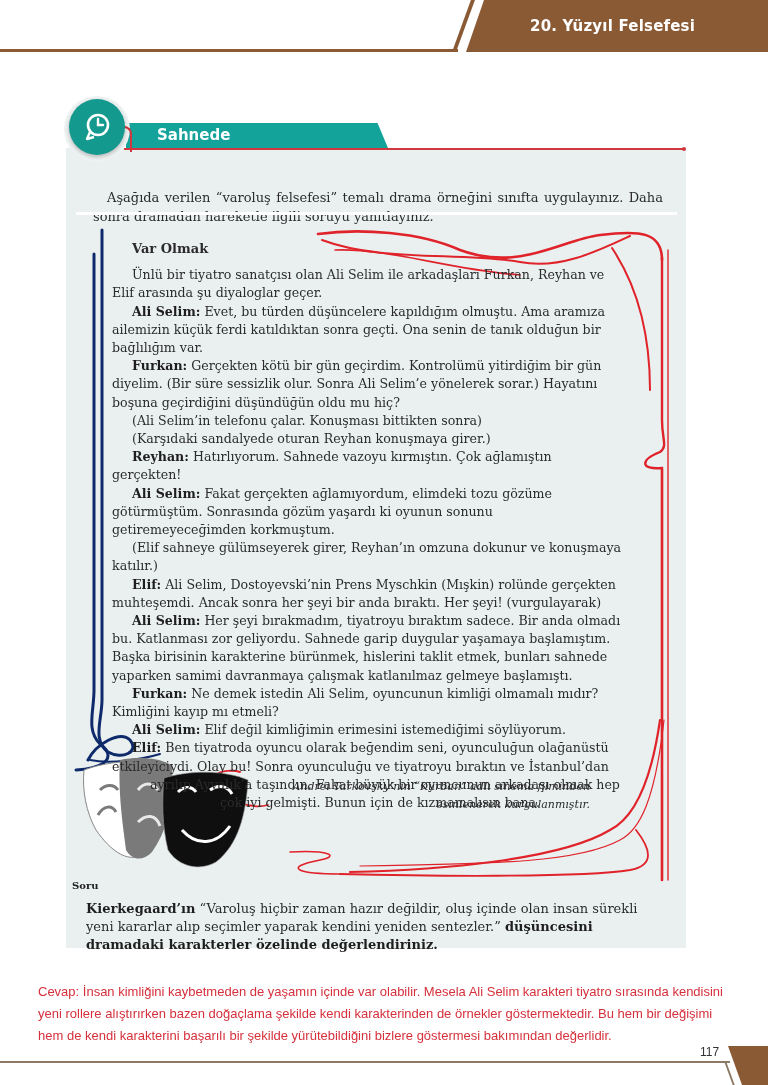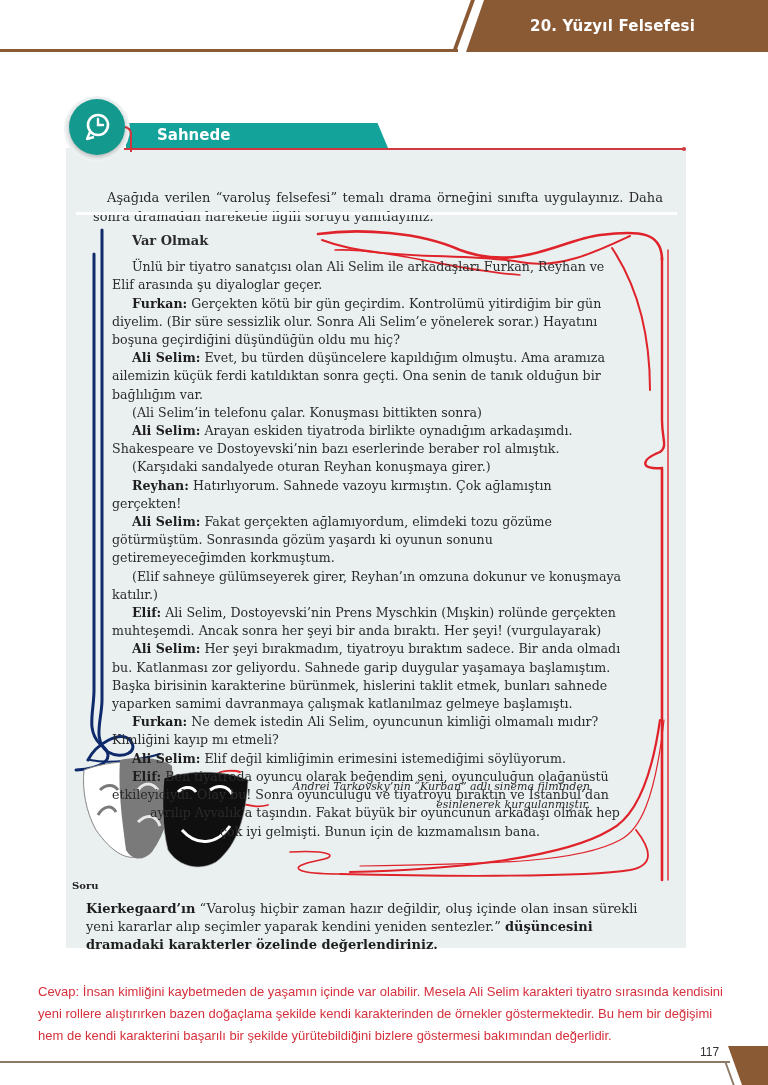--- a/index.html
+++ b/index.html
@@ -21,21 +21,21 @@
   .ribbon { position: absolute; left: 126px; top: 123px; width: 262px; height: 25px; background: #13a39a; clip-path: polygon(0 0, 96% 0, 100% 100%, 0 100%); }
   .ribbon-label { position: absolute; left: 157px; top: 126px; font-family: "DejaVu Sans", sans-serif; font-weight: bold; font-size: 15px; color: #ffffff; }
   .ribbon-redline { position: absolute; left: 124px; top: 148px; width: 560px; height: 2px; background: #d0373e; }
   .ribbon-reddot { position: absolute; left: 682px; top: 147px; width: 4px; height: 4px; border-radius: 50%; background: #d0373e; }
   .ribbon-redhook { position: absolute; left: 120px; top: 126px; width: 10px; height: 24px; border-right: 2px solid #d0373e; border-top: 2px solid #d0373e; border-top-right-radius: 8px; }
 
   .intro { position: absolute; left: 78px; top: 173px; width: 600px; font-size: 13px; line-height: 19px; text-align: justify; color: #2b2b2b; }
   .intro p { margin: 15px; text-indent: 14px; }
 
   
-  .drama { position: absolute; left: 112px; top: 232px; width: 512px; font-size: 12.6px; line-height: 18.2px; color: #2b2b2b; }
+  .drama { position: absolute; left: 112px; top: 240px; width: 512px; font-size: 12.6px; line-height: 18.2px; color: #2b2b2b; }
   .drama .title { font-weight: bold; margin: 0 0 8px 20px; font-size: 13px; }
   .drama p { margin: 0; text-indent: 20px; }
   .drama b { font-weight: bold; color: #1e1e1e; }
   .drama .indent2 { padding-left: 38px; text-indent: 0; }
   .drama .indent3 { padding-left: 108px; text-indent: 0; }
   .credit { position: absolute; left: 250px; top: 778px; width: 340px; font-size: 11px; line-height: 18px; font-style: italic; text-align: right; color: #2b2b2b; }
 
   .deco { position: absolute; left: 0; top: 0; width: 768px; height: 1085px; pointer-events: none; }
 
   
@@ -111,24 +111,23 @@
     <path d="M164 778 C 190 770, 225 770, 248 780 C 246 815, 238 845, 216 862 C 198 872, 178 866, 168 850 C 162 826, 162 800, 164 778 Z" fill="#0f0f0f" stroke="#999" stroke-width="0.6"></path>
     <path d="M178 792 C 184 786, 192 786, 196 792" fill="none" stroke="#ffffff" stroke-width="3"></path>
     <path d="M210 790 C 218 784, 228 786, 232 794" fill="none" stroke="#ffffff" stroke-width="3"></path>
     <path d="M182 830 C 196 846, 216 846, 230 826" fill="none" stroke="#ffffff" stroke-width="3"></path>
   </g>
 </svg>
 
 <div class="drama">
   <div class="title">Var Olmak</div>
   <p><b></b><span>Ünlü bir tiyatro sanatçısı olan Ali Selim ile arkadaşları Furkan, Reyhan ve Elif arasında şu diyaloglar geçer.</span></p>
+  <p><b>Ali Selim:</b><span> Evet, bu türden düşüncelere kapıldığım olmuştu. Ama aramıza ailemizin küçük ferdi katıldıktan sonra geçti. Ona senin de tanık olduğun bir bağlılığım var.</span></p>
   <p><b>Furkan:</b><span> Gerçekten kötü bir gün geçirdim. Kontrolümü yitirdiğim bir gün diyelim. (Bir süre sessizlik olur. Sonra Ali Selim’e yönelerek sorar.) Hayatını boşuna geçirdiğini düşündüğün oldu mu hiç?</span></p>
-  <p><b>Ali Selim:</b><span> Evet, bu türden düşüncelere kapıldığım olmuştu. Ama aramıza ailemizin küçük ferdi katıldıktan sonra geçti. Ona senin de tanık olduğun bir bağlılığım var.</span></p>
   <p><span>(Ali Selim’in telefonu çalar. Konuşması bittikten sonra)</span></p>
-  <p><b>Ali Selim:</b><span> Arayan eskiden tiyatroda birlikte oynadığım arkadaşımdı. Shakespeare ve Dostoyevski’nin bazı eserlerinde beraber rol almıştık.</span></p>
   <p><span>(Karşıdaki sandalyede oturan Reyhan konuşmaya girer.)</span></p>
   <p><b>Reyhan:</b><span> Hatırlıyorum. Sahnede vazoyu kırmıştın. Çok ağlamıştın gerçekten!</span></p>
   <p><b>Ali Selim:</b><span> Fakat gerçekten ağlamıyordum, elimdeki tozu gözüme götürmüştüm. Sonrasında gözüm yaşardı ki oyunun sonunu getiremeyeceğimden korkmuştum.</span></p>
   <p><span>(Elif sahneye gülümseyerek girer, Reyhan’ın omzuna dokunur ve konuşmaya katılır.)</span></p>
   <p><b>Elif:</b><span> Ali Selim, Dostoyevski’nin Prens Myschkin (Mışkin) rolünde gerçekten muhteşemdi. Ancak sonra her şeyi bir anda bıraktı. Her şeyi! (vurgulayarak)</span></p>
   <p><b>Ali Selim:</b><span> Her şeyi bırakmadım, tiyatroyu bıraktım sadece. Bir anda olmadı bu. Katlanması zor geliyordu. Sahnede garip duygular yaşamaya başlamıştım. Başka birisinin karakterine bürünmek, hislerini taklit etmek, bunları sahnede yaparken samimi davranmaya çalışmak katlanılmaz gelmeye başlamıştı.</span></p>
   <p><b>Furkan:</b><span> Ne demek istedin Ali Selim, oyuncunun kimliği olmamalı mıdır? Kimliğini kayıp mı etmeli?</span></p>
   <p><b>Ali Selim:</b><span> Elif değil kimliğimin erimesini istemediğimi söylüyorum.</span></p>
   <p><b>Elif:</b><span> Ben tiyatroda oyuncu olarak beğendim seni, oyunculuğun olağanüstü etkileyiciydi. Olay bu! Sonra oyunculuğu ve tiyatroyu bıraktın ve İstanbul’dan</span></p>
   <p class="indent2">ayrılıp Ayvalık’a taşındın. Fakat büyük bir oyuncunun arkadaşı olmak hep</p>

